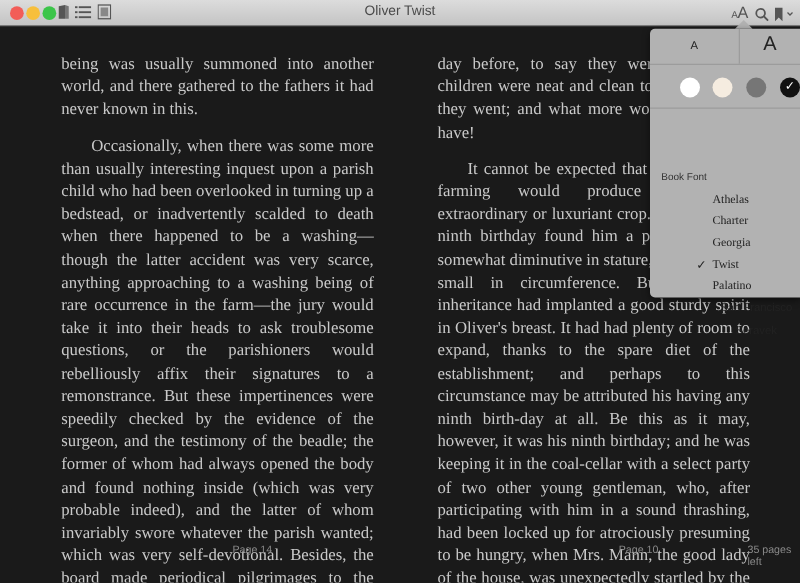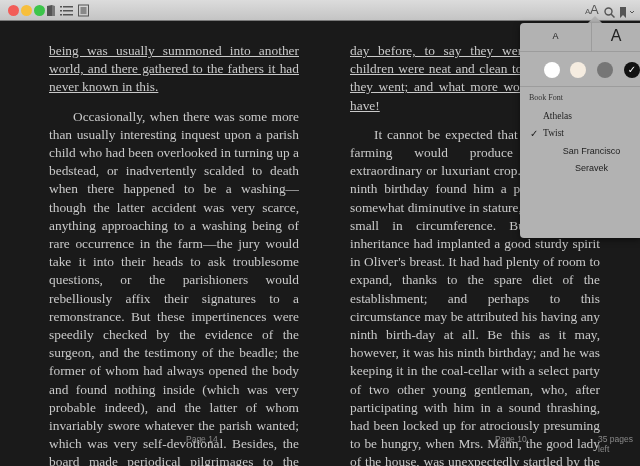--- a/index.html
+++ b/index.html
@@ -22,21 +22,21 @@
     font-family:"Liberation Sans",sans-serif; font-size:11px; color:#4a4a4a;
   }
   .page {
     position:absolute; top:21px; height:420px;
     color:#c9c9c9; font-size:13.4px; line-height:18.2px; text-align:justify;
   }
   .page-left { left:49px; width:250px; }
   .page-right { left:350px; width:250px; }
   .page p { margin:0; }
   .page p + p { margin-top:11px; text-indent:24px; }
-  .first { margin-top:21px !important;text-decoration:underline; }
+  .first { margin-top:21px !important; }
   .footer {
     position:absolute; font-family:"Liberation Sans",sans-serif;
     font-size:8.5px; color:#8a8a8a; top:434px;margin-left:36px;
   }
   .popover {
     position:absolute; left:520px; top:23px; width:120px; height:215px;
     background:#b2b2b2; border-radius:4px 0 0 4px;
     box-shadow:0 2px 6px rgba(0,0,0,0.5);
     font-family:"Liberation Serif",serif;
   }
@@ -48,22 +48,22 @@
   .size-row {
     height:28px; border-bottom:1px solid #9c9c9c; position:relative;
     font-family:"Liberation Sans",sans-serif; color:#222;
   }
   .size-small { position:absolute; left:0; width:71px; top:8px; text-align:center; font-size:9px; cursor:pointer; }
   .size-divider { position:absolute; left:71px; top:0; width:1px; height:28px; background:#9c9c9c; }
   .size-large { position:absolute; left:72px; right:0; top:4px; text-align:center; font-size:16px; cursor:pointer; }
   .theme-row { height:34px; border-bottom:1px solid #9c9c9c; position:relative; }
   .swatch { position:absolute; top:10px; width:16px; height:16px; border-radius:50%; cursor:pointer; }
   .font-label {
-    font-family:Liberation Serif, serif; font-size:8px; color:#333;
-    padding:6px 0 0 9px; height:12px;
+    font-family:Liberation Sans, sans-serif; font-size:8px; color:#333;
+    padding:6px 0 0 9px; height:12px;margin-top:44px;
   }
   .font-item {
     font-size:9.5px; color:#222; height:17.3px; line-height:17.3px;
     padding-left:23px; position:relative; cursor:pointer;
   }
   .font-item.sans { font-family:"Liberation Sans",sans-serif; font-size:9px;text-align:center; }
   .check { position:absolute; left:10px; font-size:10px; }
 </style>
 </head>
 <body>
@@ -91,20 +91,21 @@
         </g>
       </svg>
   </span>
   <span class="tb-icon" style="left:78px;">
     <svg width="11" height="13" viewBox="0 0 11 13">
         <rect x="0.5" y="1" width="10" height="11" fill="none" stroke="#555"></rect>
         <rect x="2.5" y="3" width="6" height="7" fill="#888"></rect>
       </svg>
   </span>
 
+  <div class="title">Oliver Twist</div>
 
   <span class="tb-icon" style="left:585px; top:2px;">
     <svg width="16" height="14" viewBox="0 0 16 14">
         <text x="0" y="12" font-family="Liberation Sans, sans-serif" font-size="8" fill="#555">A</text>
         <text x="5" y="12" font-family="Liberation Sans, sans-serif" font-size="13" fill="#555">A</text>
       </svg>
   </span>
   <span class="tb-icon" style="left:604px; top:4px;">
     <svg width="11" height="11" viewBox="0 0 11 11">
         <circle cx="4.5" cy="4.5" r="3.5" fill="none" stroke="#555" stroke-width="1.4"></circle>
@@ -142,22 +143,25 @@
   </div>
   <div class="theme-row">
     <div class="swatch" style="left:24px; background:#ffffff;"></div>
     <div class="swatch" style="left:50px; background:#f5ece0;"></div>
     <div class="swatch" style="left:77px; background:#767676;"></div>
     <div class="swatch" style="left:104px; background:#111111; color:#fff; font-size:10px; text-align:center; line-height:16px; font-family:'DejaVu Sans',sans-serif;">
       <span>✓</span>
     </div>
   </div>
   <div class="font-label">Book Font</div>
-  <div style="padding-top:3px;">
+  <div style="padding-top:3px;padding-left:27px;">
     <div class="font-item"><span>Athelas</span></div>
+    <div class="font-item"><span>Charter</span></div>
+    <div class="font-item"><span>Georgia</span></div>
     <div class="font-item">
       <span class="check">✓</span>
       <span>Twist</span>
     </div>
+    <div class="font-item"><span>Palatino</span></div>
     <div class="font-item sans"><span>San Francisco</span></div>
     <div class="font-item sans"><span>Seravek</span></div>
   </div>
 </div>
 
 </body></html>

